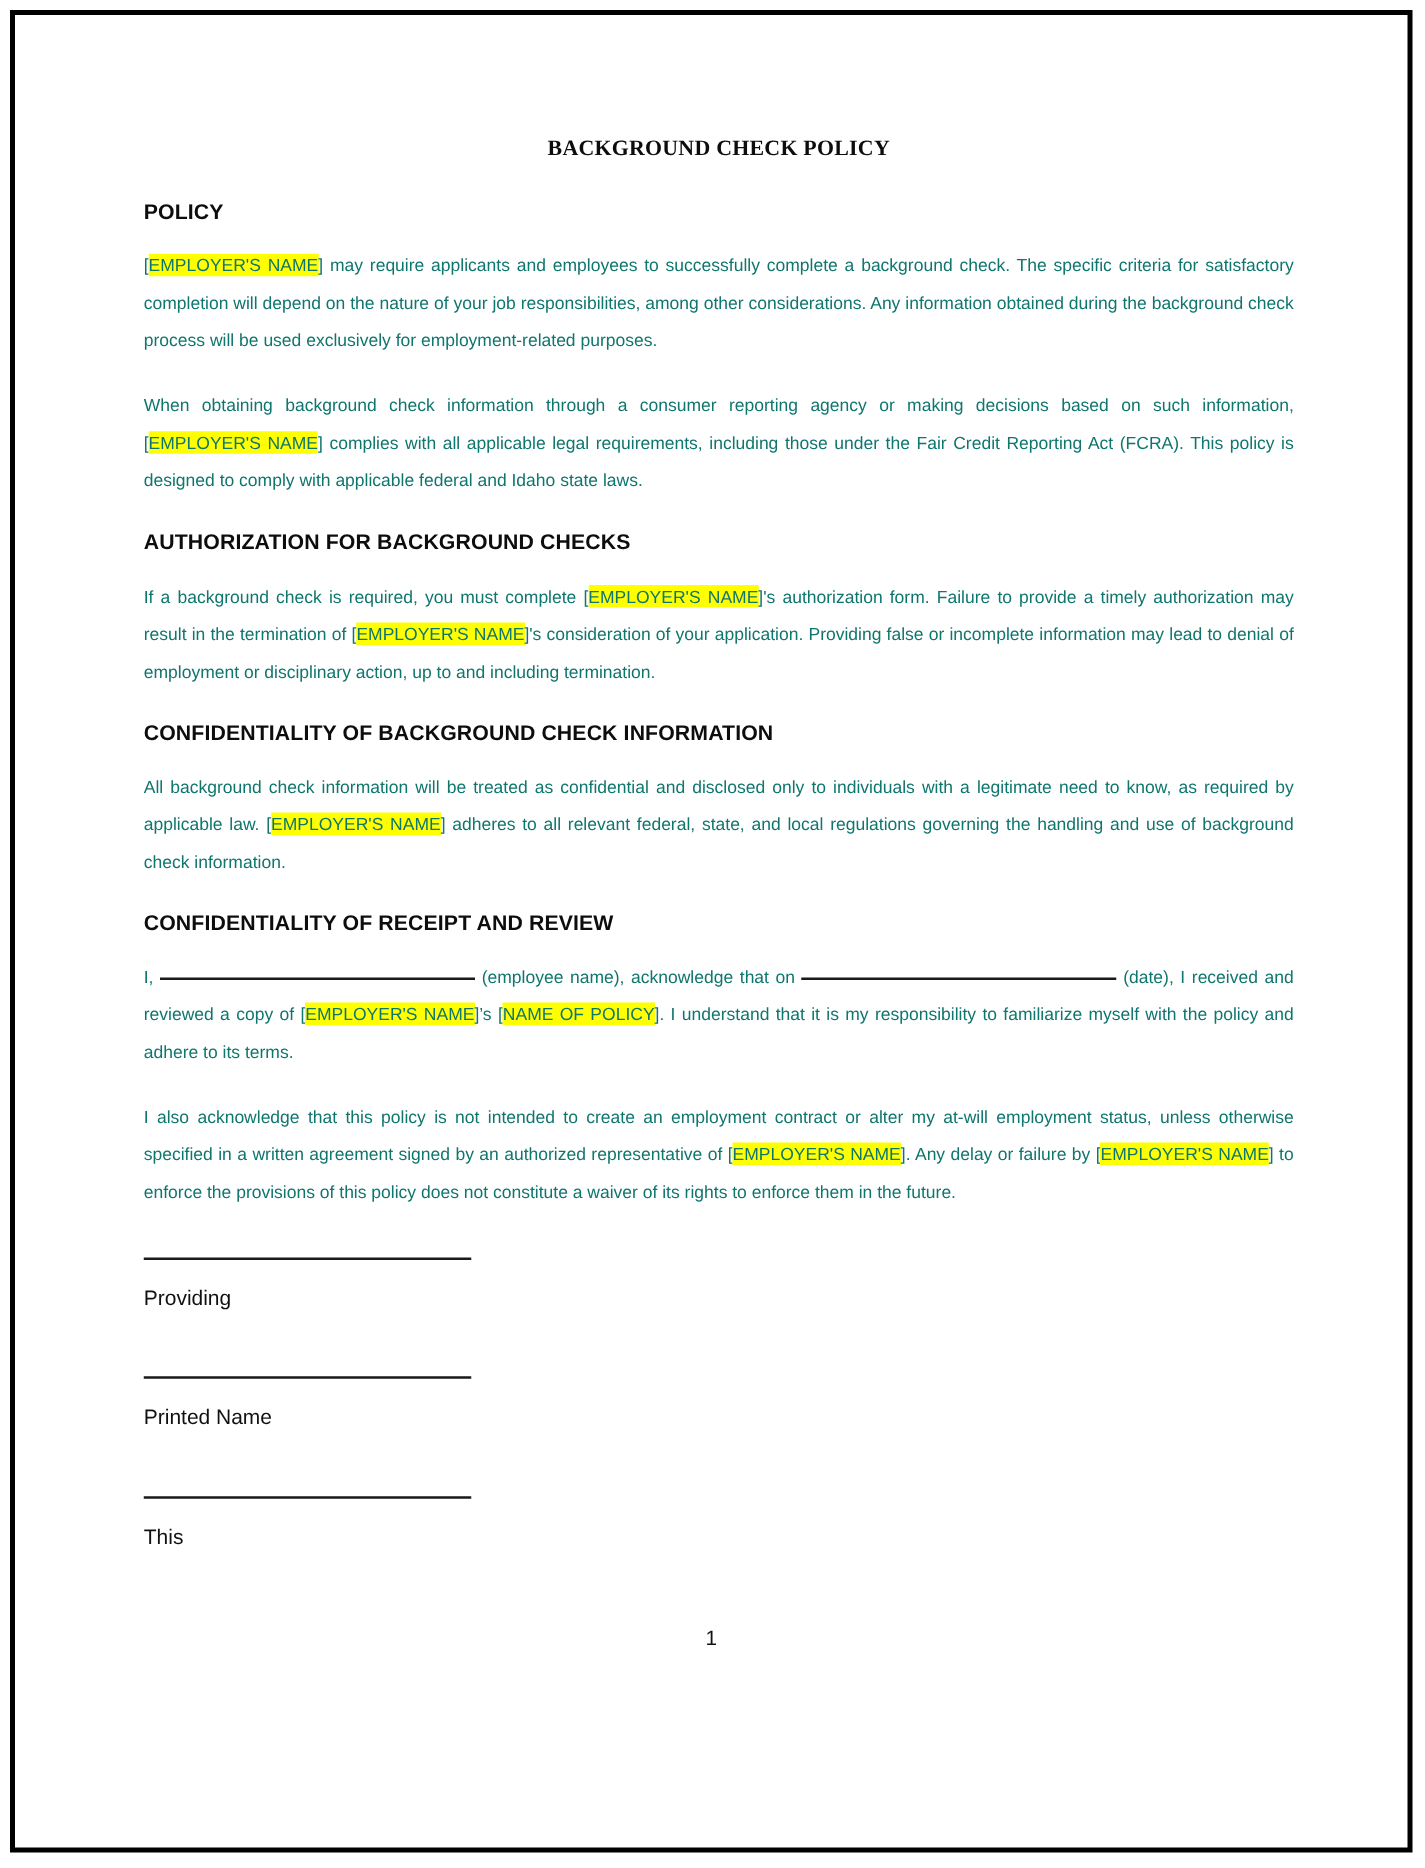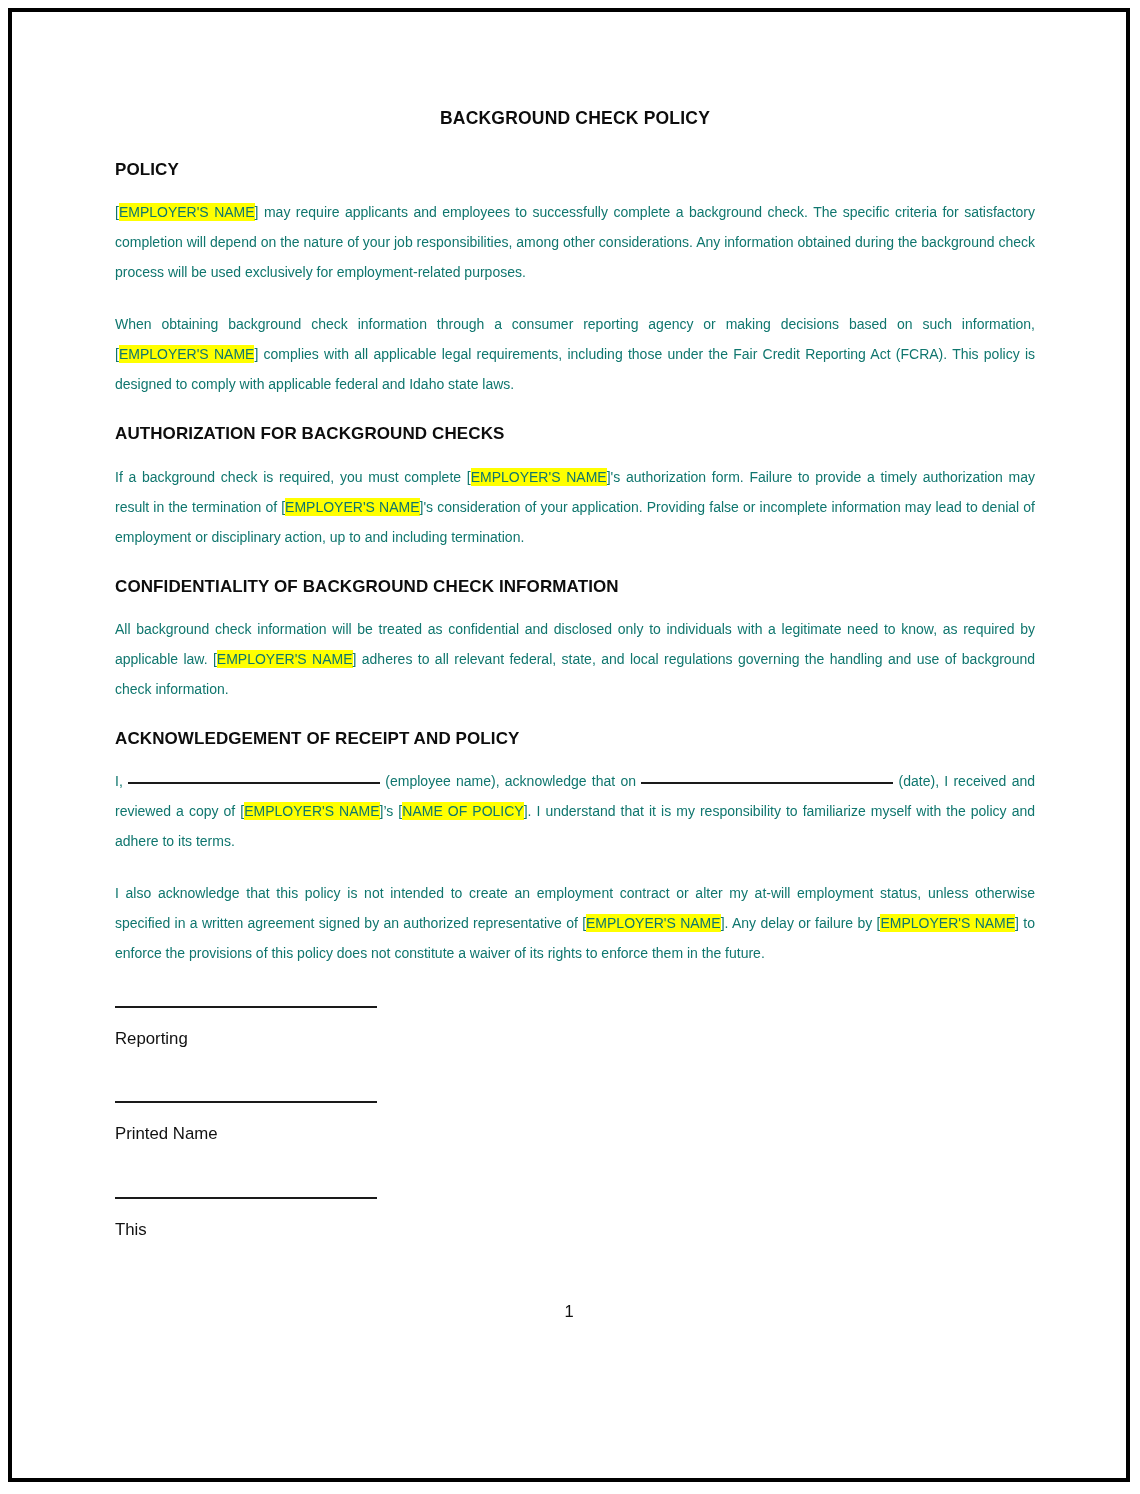--- a/index.html
+++ b/index.html
@@ -37,20 +37,21 @@
     width: 920px;
   }
   .doc-title {
     text-align: center;
     font-weight: bold;
     font-size: 17.5px;
     letter-spacing: 0.2px;
     color: #0d0d0d;
     margin: 0 0 30px 0;
     line-height: 1.2;
+    font-family: Liberation Serif, serif;
   }
   .section-heading {
     font-weight: bold;
     font-size: 17px;
     letter-spacing: 0.1px;
     color: #0d0d0d;
     margin: 0 0 17px 0;
     line-height: 1.25;
   }
   p.body-text {
@@ -121,31 +122,31 @@
       <p class="body-text last-in-section"><span>When obtaining background check information through a consumer reporting agency or making decisions based on such information, [</span><span class="hl">EMPLOYER'S NAME</span><span>] complies with all applicable legal requirements, including those under the Fair Credit Reporting Act (FCRA). This policy is designed to comply with applicable federal and Idaho state laws.</span></p>
 
       <h2 class="section-heading">AUTHORIZATION FOR BACKGROUND CHECKS</h2>
 
       <p class="body-text last-in-section"><span>If a background check is required, you must complete [</span><span class="hl">EMPLOYER'S NAME</span><span>]'s authorization form. Failure to provide a timely authorization may result in the termination of [</span><span class="hl">EMPLOYER'S NAME</span><span>]'s consideration of your application. Providing false or incomplete information may lead to denial of employment or disciplinary action, up to and including termination.</span></p>
 
       <h2 class="section-heading">CONFIDENTIALITY OF BACKGROUND CHECK INFORMATION</h2>
 
       <p class="body-text last-in-section"><span>All background check information will be treated as confidential and disclosed only to individuals with a legitimate need to know, as required by applicable law. [</span><span class="hl">EMPLOYER'S NAME</span><span>] adheres to all relevant federal, state, and local regulations governing the handling and use of background check information.</span></p>
 
-      <h2 class="section-heading">ACKNOWLEDGEMENT OF RECEIPT AND POLICY</h2>
+      <h2 class="section-heading">CONFIDENTIALITY OF RECEIPT AND REVIEW</h2>
 
       <p class="body-text"><span>I, </span><span class="blank blank-name"></span><span> (employee name), acknowledge that on </span><span class="blank blank-date"></span><span> (date), I received and reviewed a copy of [</span><span class="hl">EMPLOYER'S NAME</span><span>]’s [</span><span class="hl">NAME OF POLICY</span><span>]. I understand that it is my responsibility to familiarize myself with the policy and adhere to its terms.</span></p>
 
       <p class="body-text"><span>I also acknowledge that this policy is not intended to create an employment contract or alter my at-will employment status, unless otherwise specified in a written agreement signed by an authorized representative of [</span><span class="hl">EMPLOYER'S NAME</span><span>]. Any delay or failure by [</span><span class="hl">EMPLOYER'S NAME</span><span>] to enforce the provisions of this policy does not constitute a waiver of its rights to enforce them in the future.</span></p>
 
       <div class="sig-block">
 
         <div class="sig-group">
           <div class="sig-rule"></div>
-          <div class="sig-label">Reporting</div>
+          <div class="sig-label">Providing</div>
         </div>
 
         <div class="sig-group">
           <div class="sig-rule"></div>
           <div class="sig-label">Printed Name</div>
         </div>
 
         <div class="sig-group">
           <div class="sig-rule"></div>
           <div class="sig-label">This</div>

